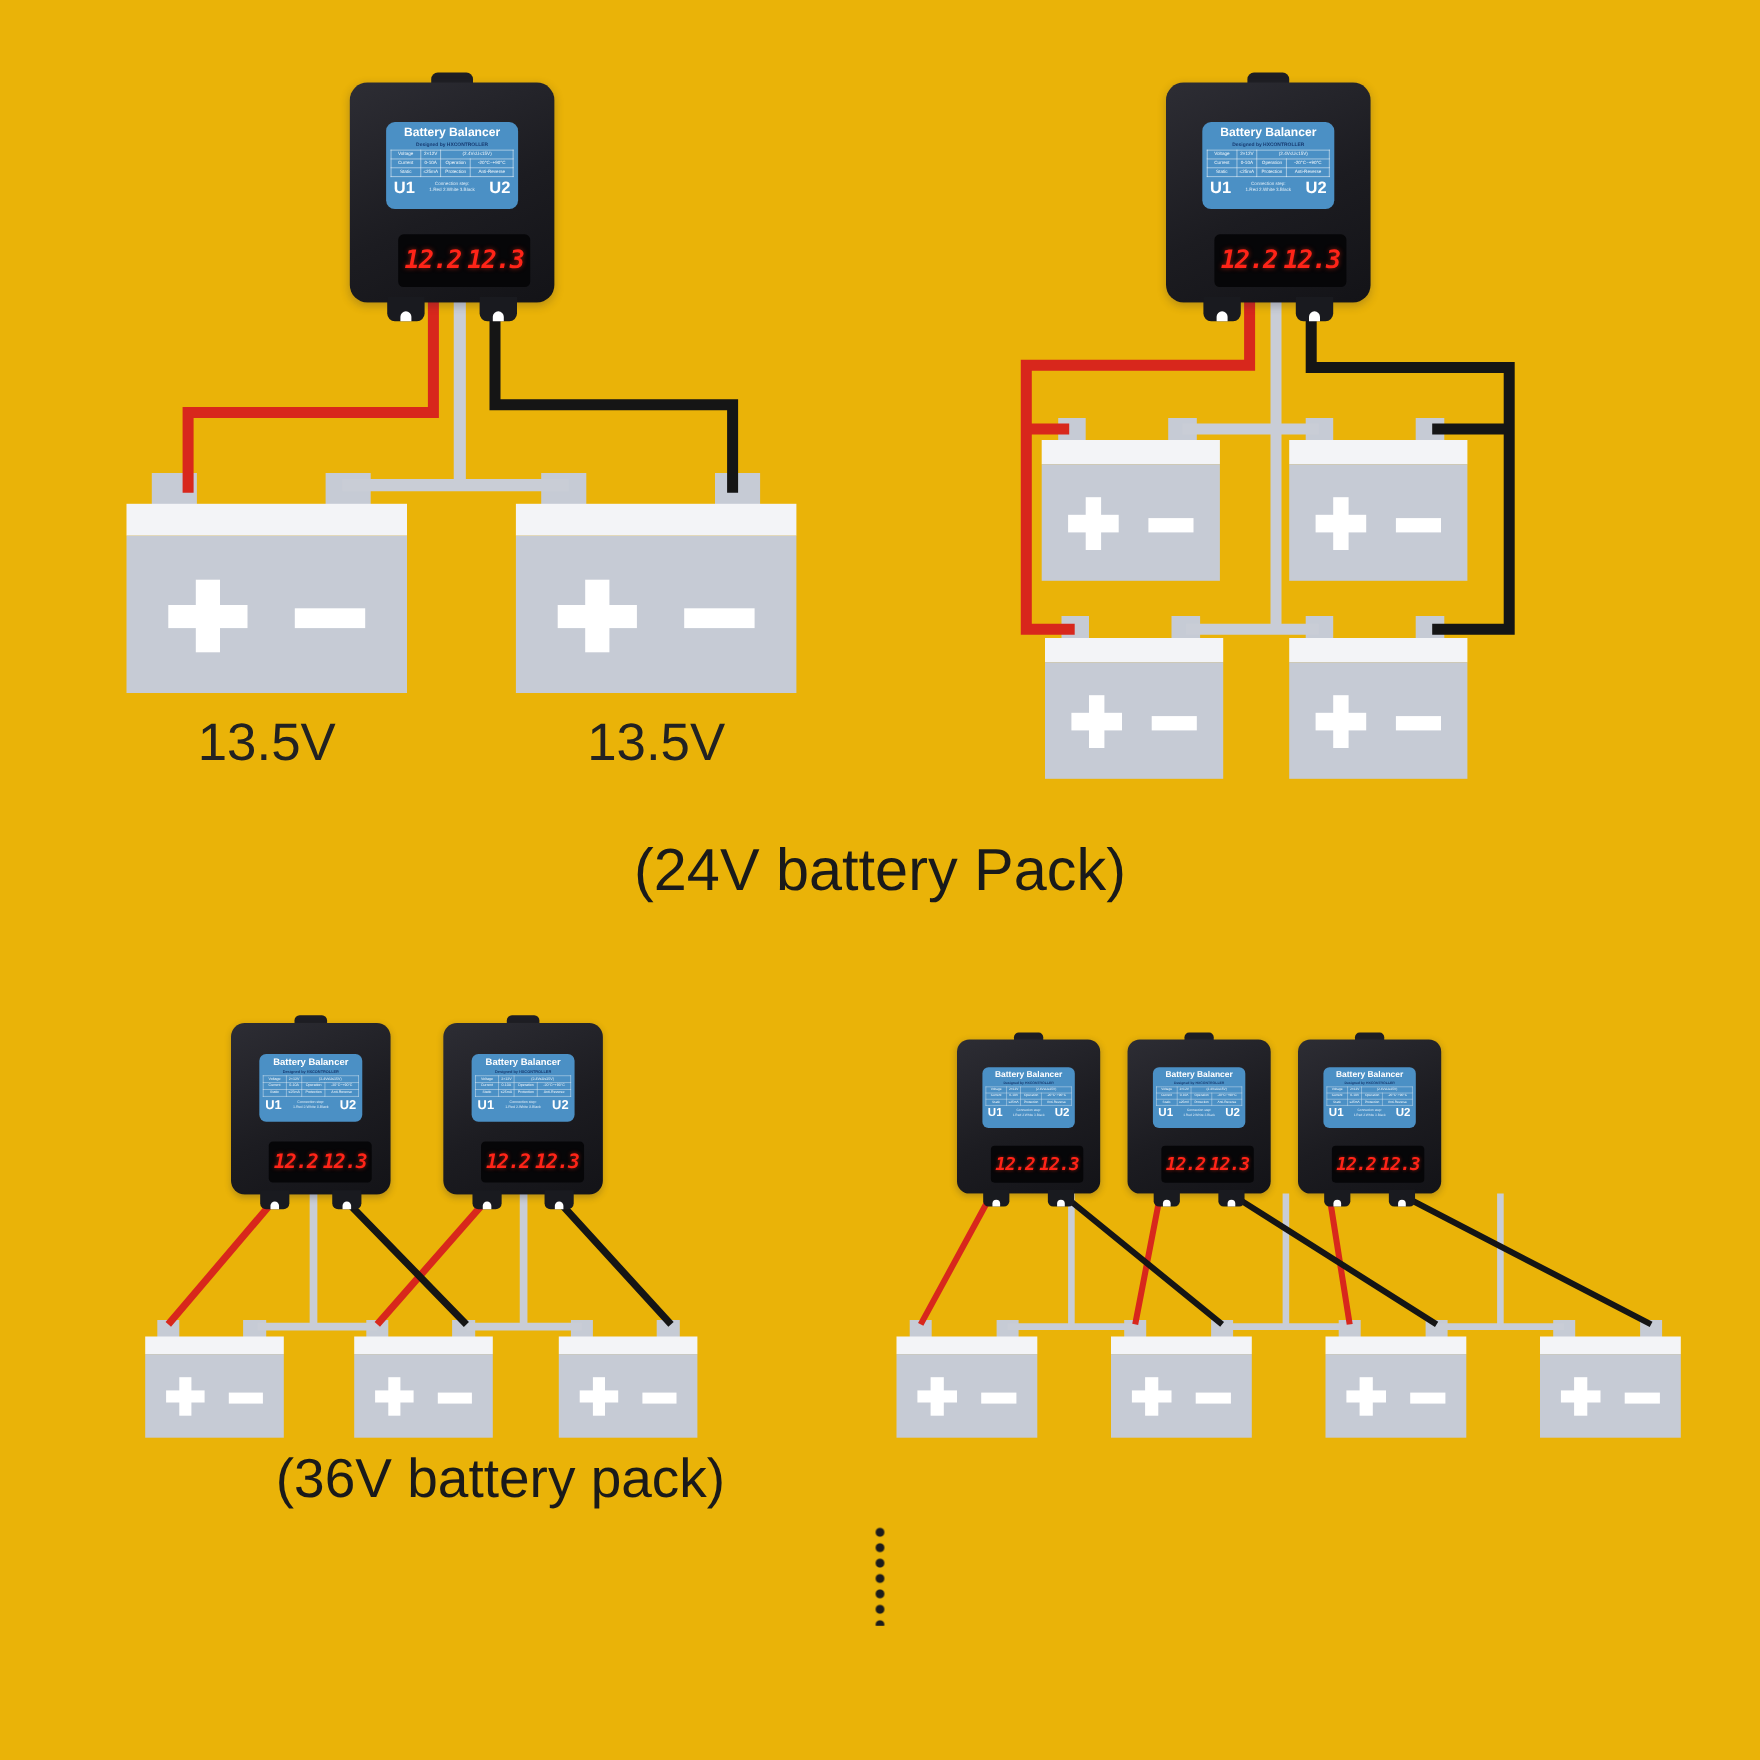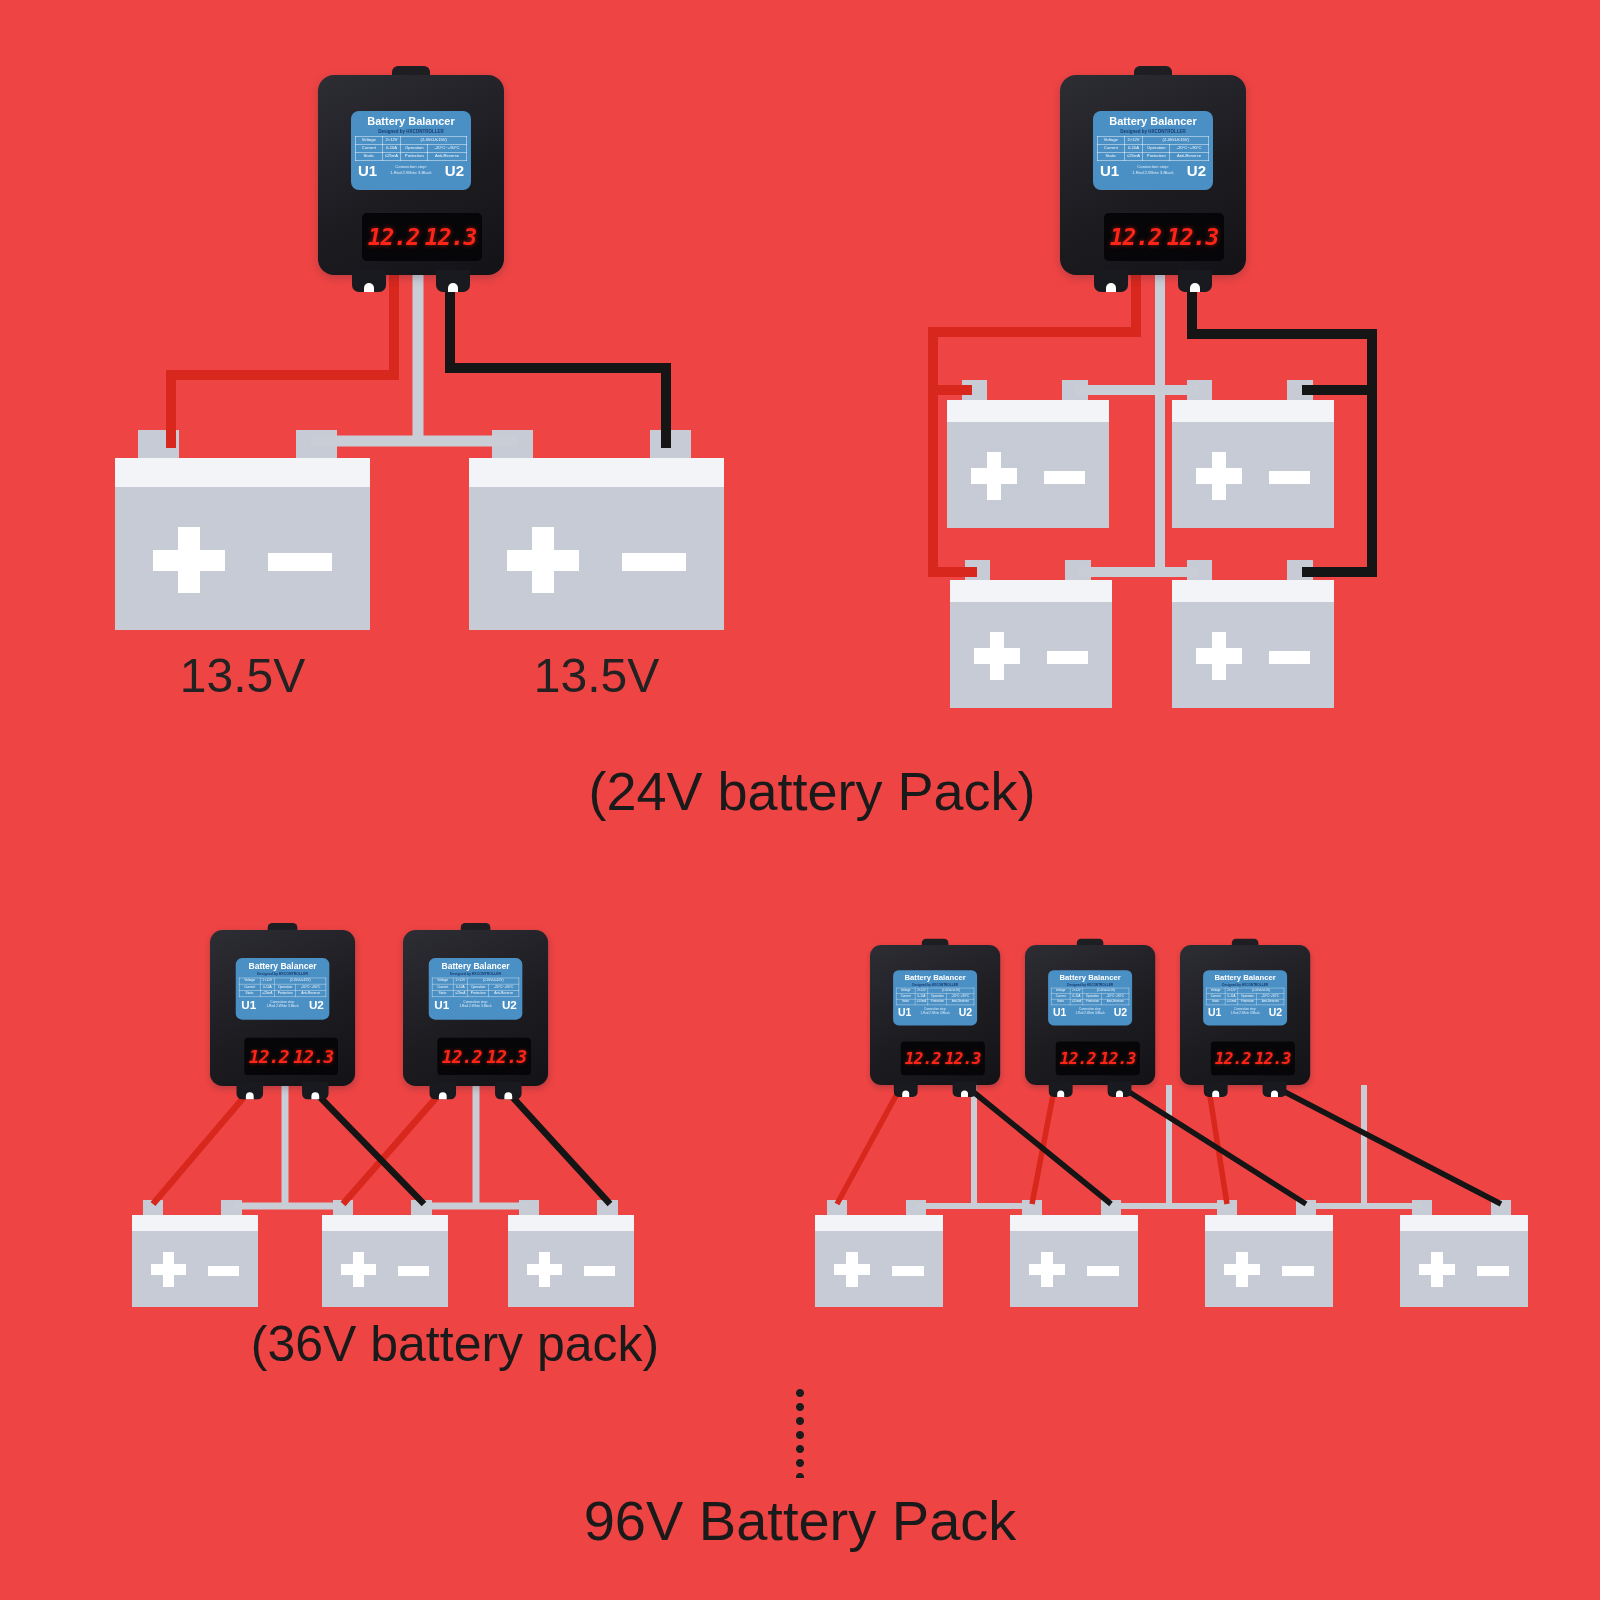--- a/index.html
+++ b/index.html
@@ -1,16 +1,16 @@
 <!DOCTYPE html>
 <html><head>
 <meta charset="utf-8">
 <style>
   html,body{margin:0;padding:0;background:#fff;}
-  .stage{position:relative;width:1600px;height:1600px;background:#ef4444;overflow:hidden;
+  .stage{position:relative;width:1600px;height:1600px;background:#eab308;overflow:hidden;
          font-family:"Liberation Sans",sans-serif;}
 
   
   .wires{position:absolute;left:0;top:0;z-index:2;}
 
   
   .battery{position:absolute;z-index:1;}
   .term{position:absolute;top:-16%;height:19%;width:16%;background:#c6cbd5;}
   .t-pos{left:9%;}
   .t-neg{left:71%;}
@@ -45,21 +45,21 @@
   .bal-u{font-size:15px;font-weight:bold;color:#ffffff;}
   .bal-conn{display:flex;flex-direction:column;font-size:4.2px;color:#dcebf7;line-height:1.35;}
   .bal-display{position:absolute;left:44px;top:138px;width:120px;height:48px;background:#060608;
             border-radius:5px;display:flex;align-items:center;justify-content:space-evenly;}
   .bal-digits{font-family:"DejaVu Sans Mono",monospace;font-style:italic;font-weight:bold;
             font-size:23px;color:#ff2418;letter-spacing:-1px;
             text-shadow:0 0 5px rgba(255,45,20,.55);}
 
   
   .caption{position:absolute;z-index:4;color:#1a1a1a;text-align:center;white-space:nowrap;}
-  #cap24{left:492px;top:760px;width:640px;font-size:54px;}
+  #cap24{left:480px;top:760px;width:640px;font-size:54px;}
   #cap36{left:150px;top:1315px;width:610px;font-size:50px;}
   #cap48{left:860px;top:1315px;width:620px;font-size:50px;}
   #cap96{left:480px;top:1488px;width:640px;font-size:56px;}
   #v-left{left:115px;top:648px;width:255px;font-size:48px;color:#222;}
   #v-right{left:469px;top:648px;width:255px;font-size:48px;color:#222;}
 
   
   .dots{position:absolute;left:795px;top:1386px;width:10px;height:92px;z-index:4;
         background-image:radial-gradient(circle,#1c1c1c 3.5px,transparent 4.5px);
         background-size:10px 14px;background-position:center top;background-repeat:repeat-y;}
@@ -566,15 +566,14 @@
   </div>
   <div class="bal-foot foot-l"></div>
   <div class="bal-foot foot-r"></div>
 </div>
 
   <div class="caption" id="v-left">13.5V</div>
   <div class="caption" id="v-right">13.5V</div>
   <div class="caption" id="cap24">(24V battery Pack)</div>
   <div class="caption" id="cap36">(36V battery pack)</div>
   <div class="dots"></div>
-  <div class="caption" id="cap96">96V Battery Pack</div>
 
 </div>
 
 </body></html>

